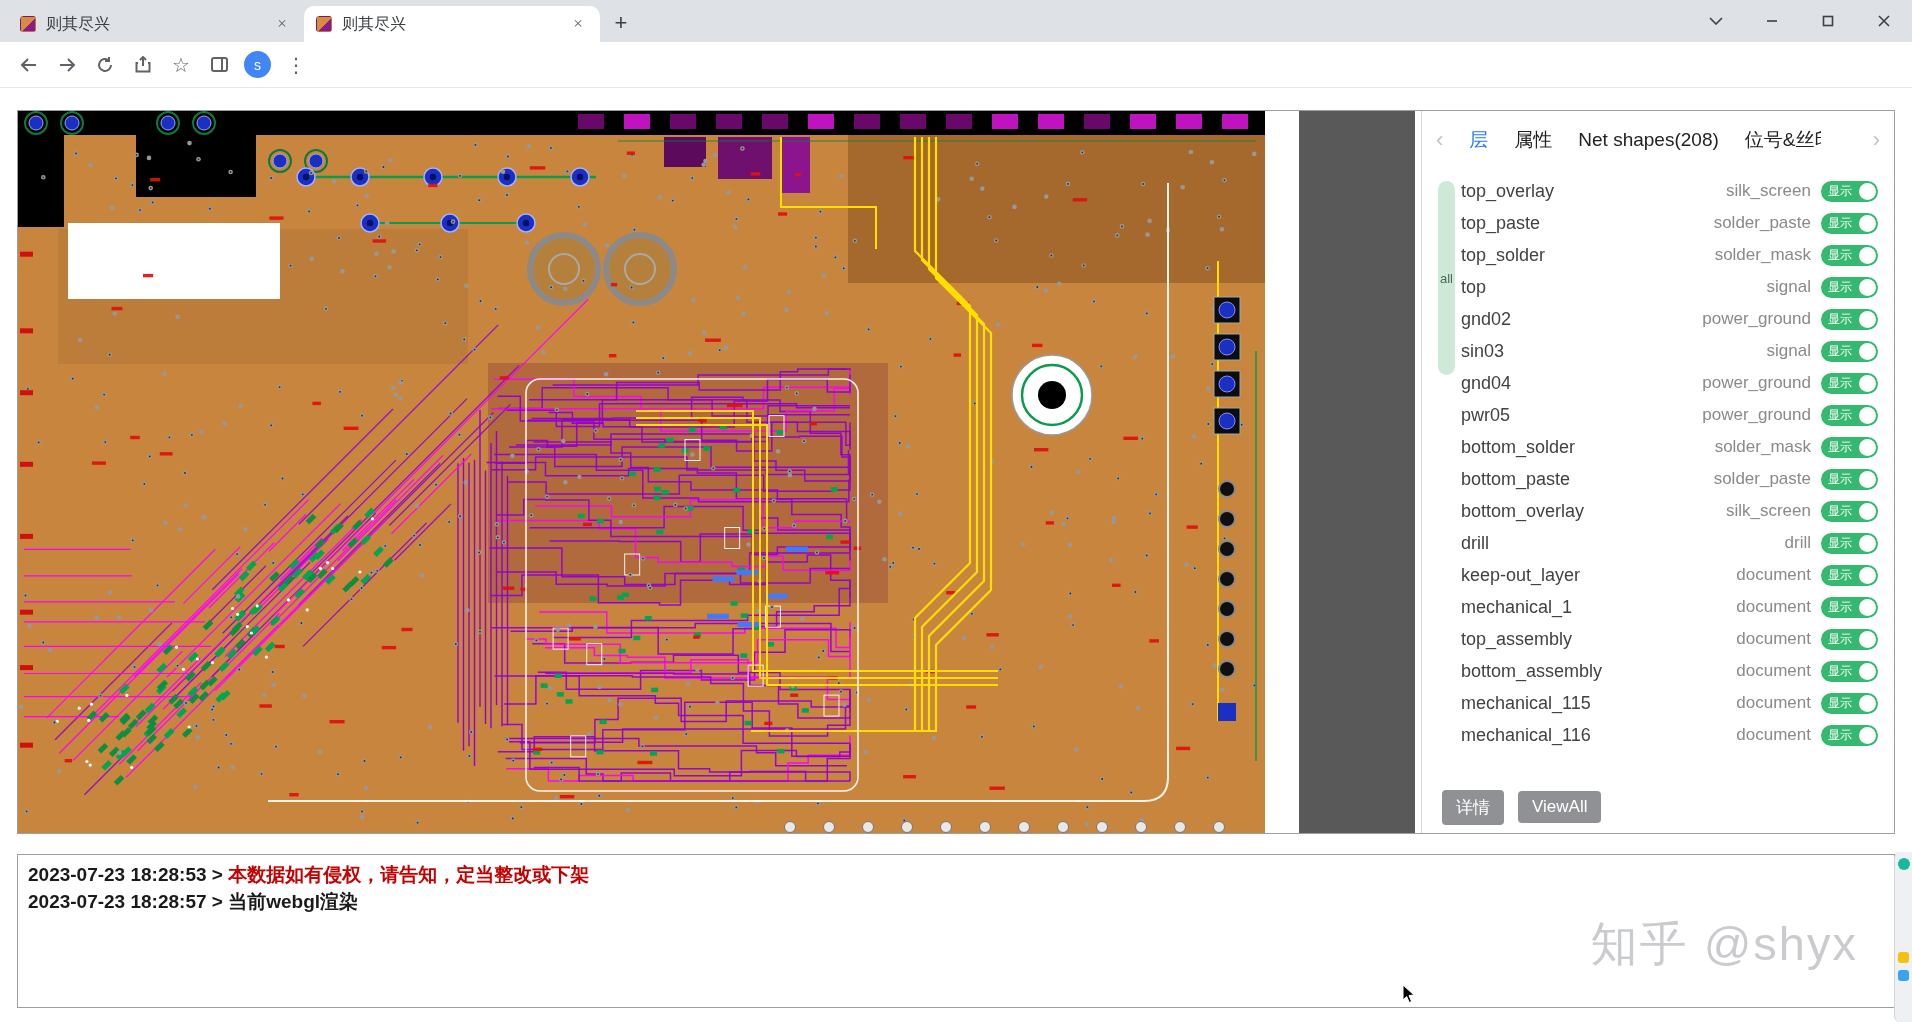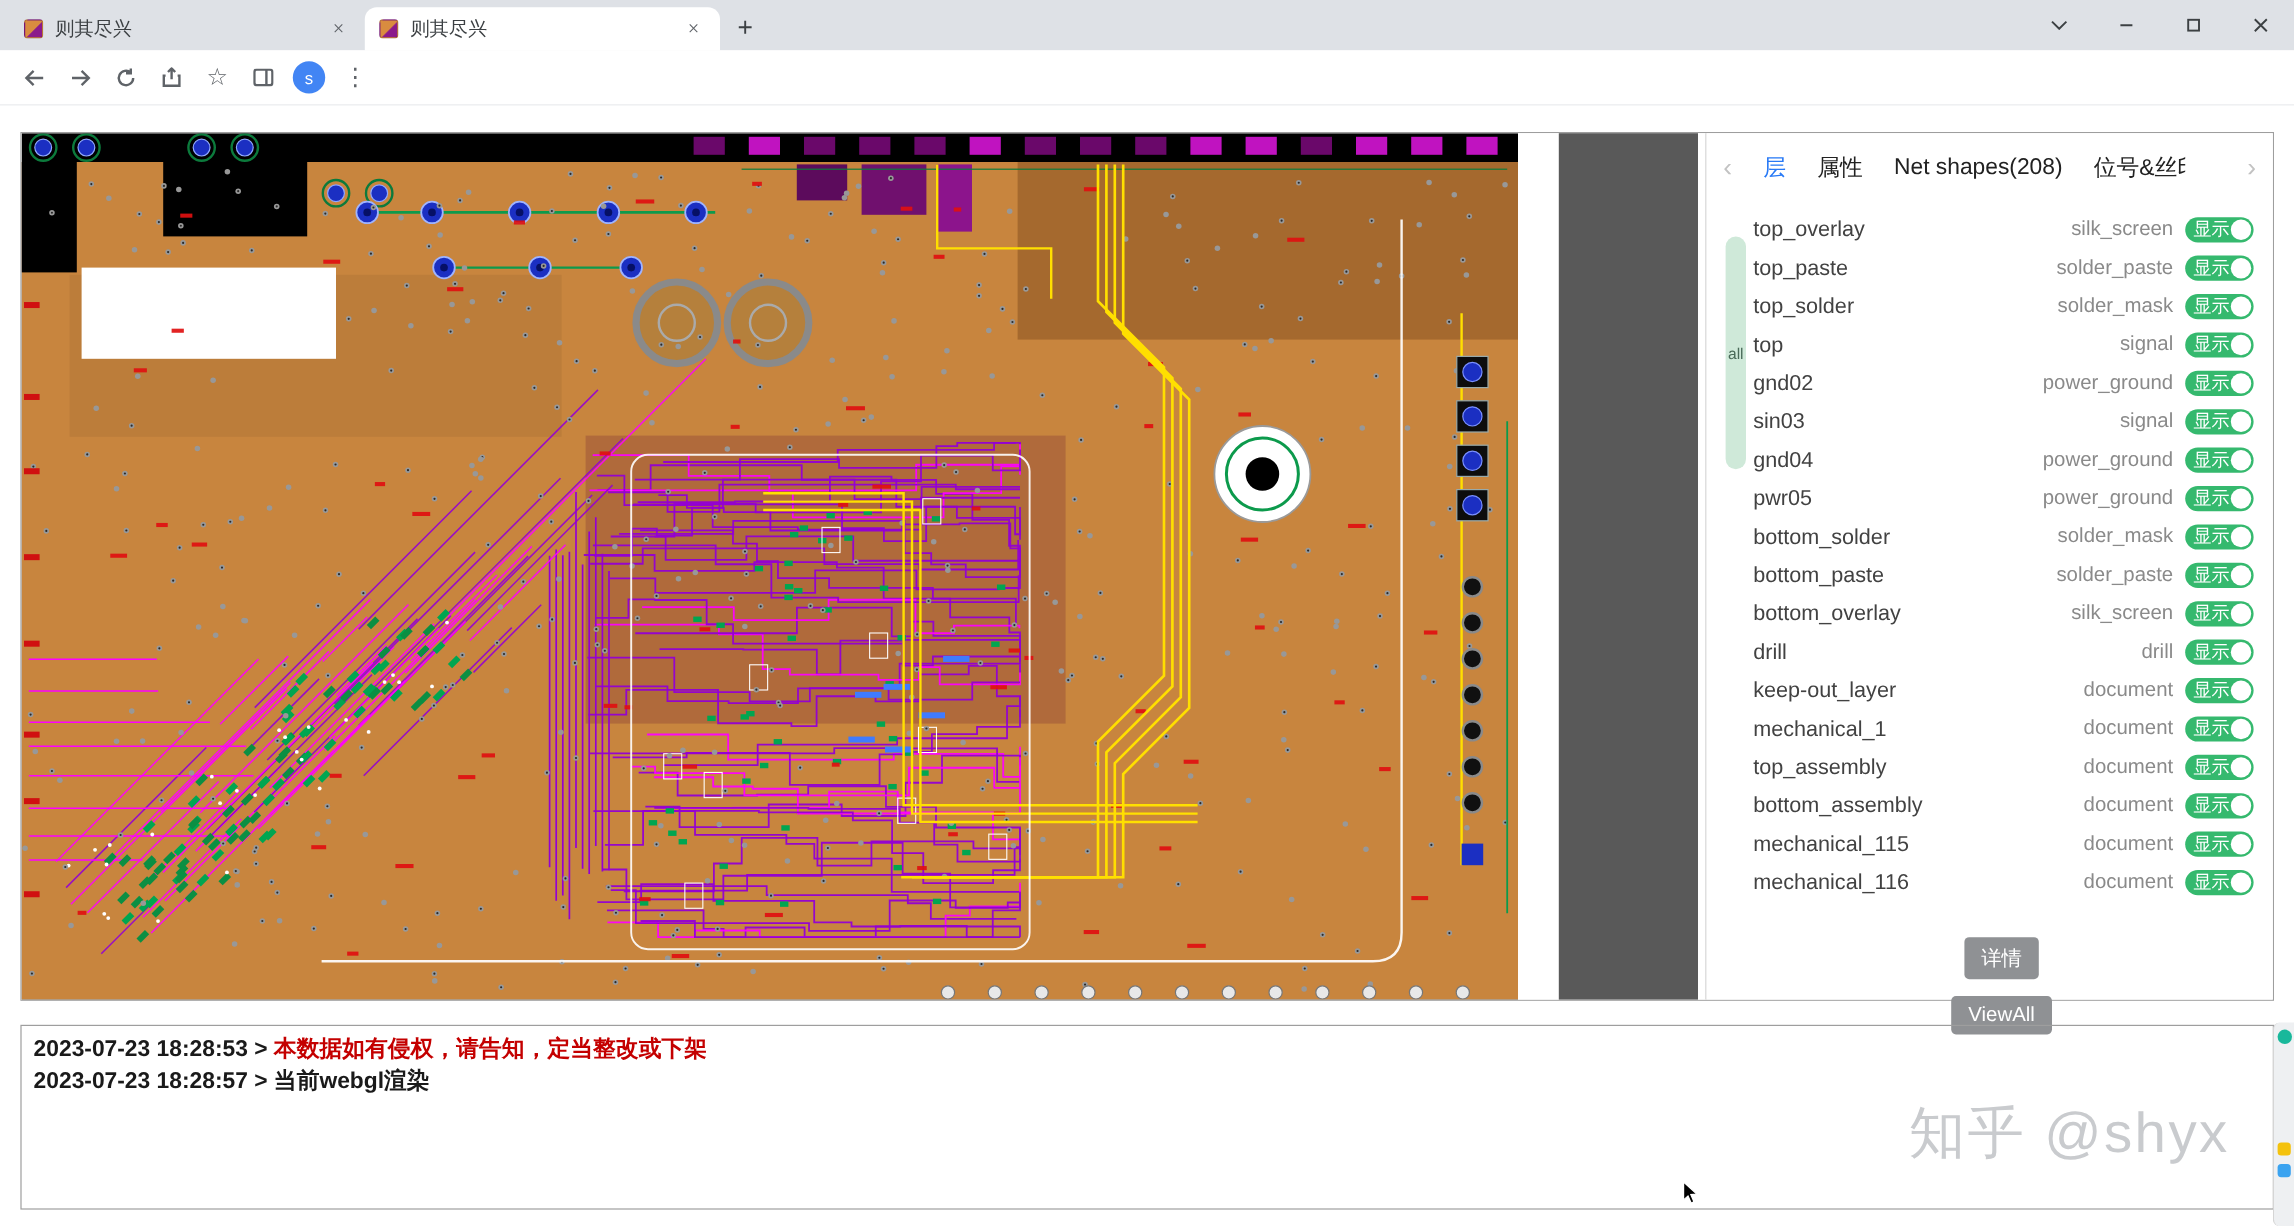--- a/index.html
+++ b/index.html
@@ -46,32 +46,32 @@
 
   
   .panel { width:472px; display:flex; flex-direction:column; background:#fff; }
   .panel-tabs { height:58px; display:flex; align-items:center; padding:0 14px; gap:26px;
                 font-size:19px; color:#222; }
   .chev { color:#c2c2c2; font-size:22px; }
   .chev.right { margin-left:auto; }
   .ptab.active { color:#2779f6; }
   .ptab.truncate { max-width:76px; white-space:nowrap; overflow:hidden; }
   .panel-body { flex:1; position:relative; overflow:hidden; }
-  .all-pill { position:absolute; left:16px; top:28px; width:17px; height:194px;
+  .all-pill { position:absolute; left:16px; top:12px; width:17px; height:194px;
               background:#cfe9d9; border-radius:9px; display:flex; align-items:center;
               justify-content:center; font-size:13px; color:#4a6a58; }
   .layer-list { margin:12px 16px 0 39px; }
   .layer-row { height:32px; display:flex; align-items:flex-start; }
   .lname { font-size:18px; color:#424242; }
   .ltype { margin-left:auto; margin-right:10px; font-size:17px; color:#8a8a8a; }
   .toggle { position:relative; width:57px; height:21px; border-radius:11px; flex:none;
-            color:#fff; font-size:15px; display:flex; align-items:center; padding-left:7px; }
+            color:#fff; font-size:12px; display:flex; align-items:center; padding-left:7px; }
   .knob { position:absolute; right:2px; top:2px; width:17px; height:17px;
           background:#fff; border-radius:50%; }
-  .panel-footer { height:52px; display:flex; align-items:center; gap:14px; padding-left:20px;flex-direction:column; }
+  .panel-footer { height:52px; display:flex; align-items:center; gap:14px; padding-left:20px; }
   .btn { background:#8f9194; color:#fff; border:none; border-radius:4px;
          font-size:17px; padding:6px 14px; font-family:inherit; }
 
   
   .logbox { position:absolute; left:17px; top:766px; width:1878px; height:154px;
             border:1px solid #9e9e9e; padding:6px 10px; overflow:hidden; }
   .logline { font-size:19px; font-weight:bold; color:#1a1a1a; line-height:27px; white-space:nowrap; }
   .logline .warn { color:#c40000; }
   .watermark { position:absolute; right:36px; top:58px; font-size:47px; letter-spacing:2px;
                color:#c9cbce; }

